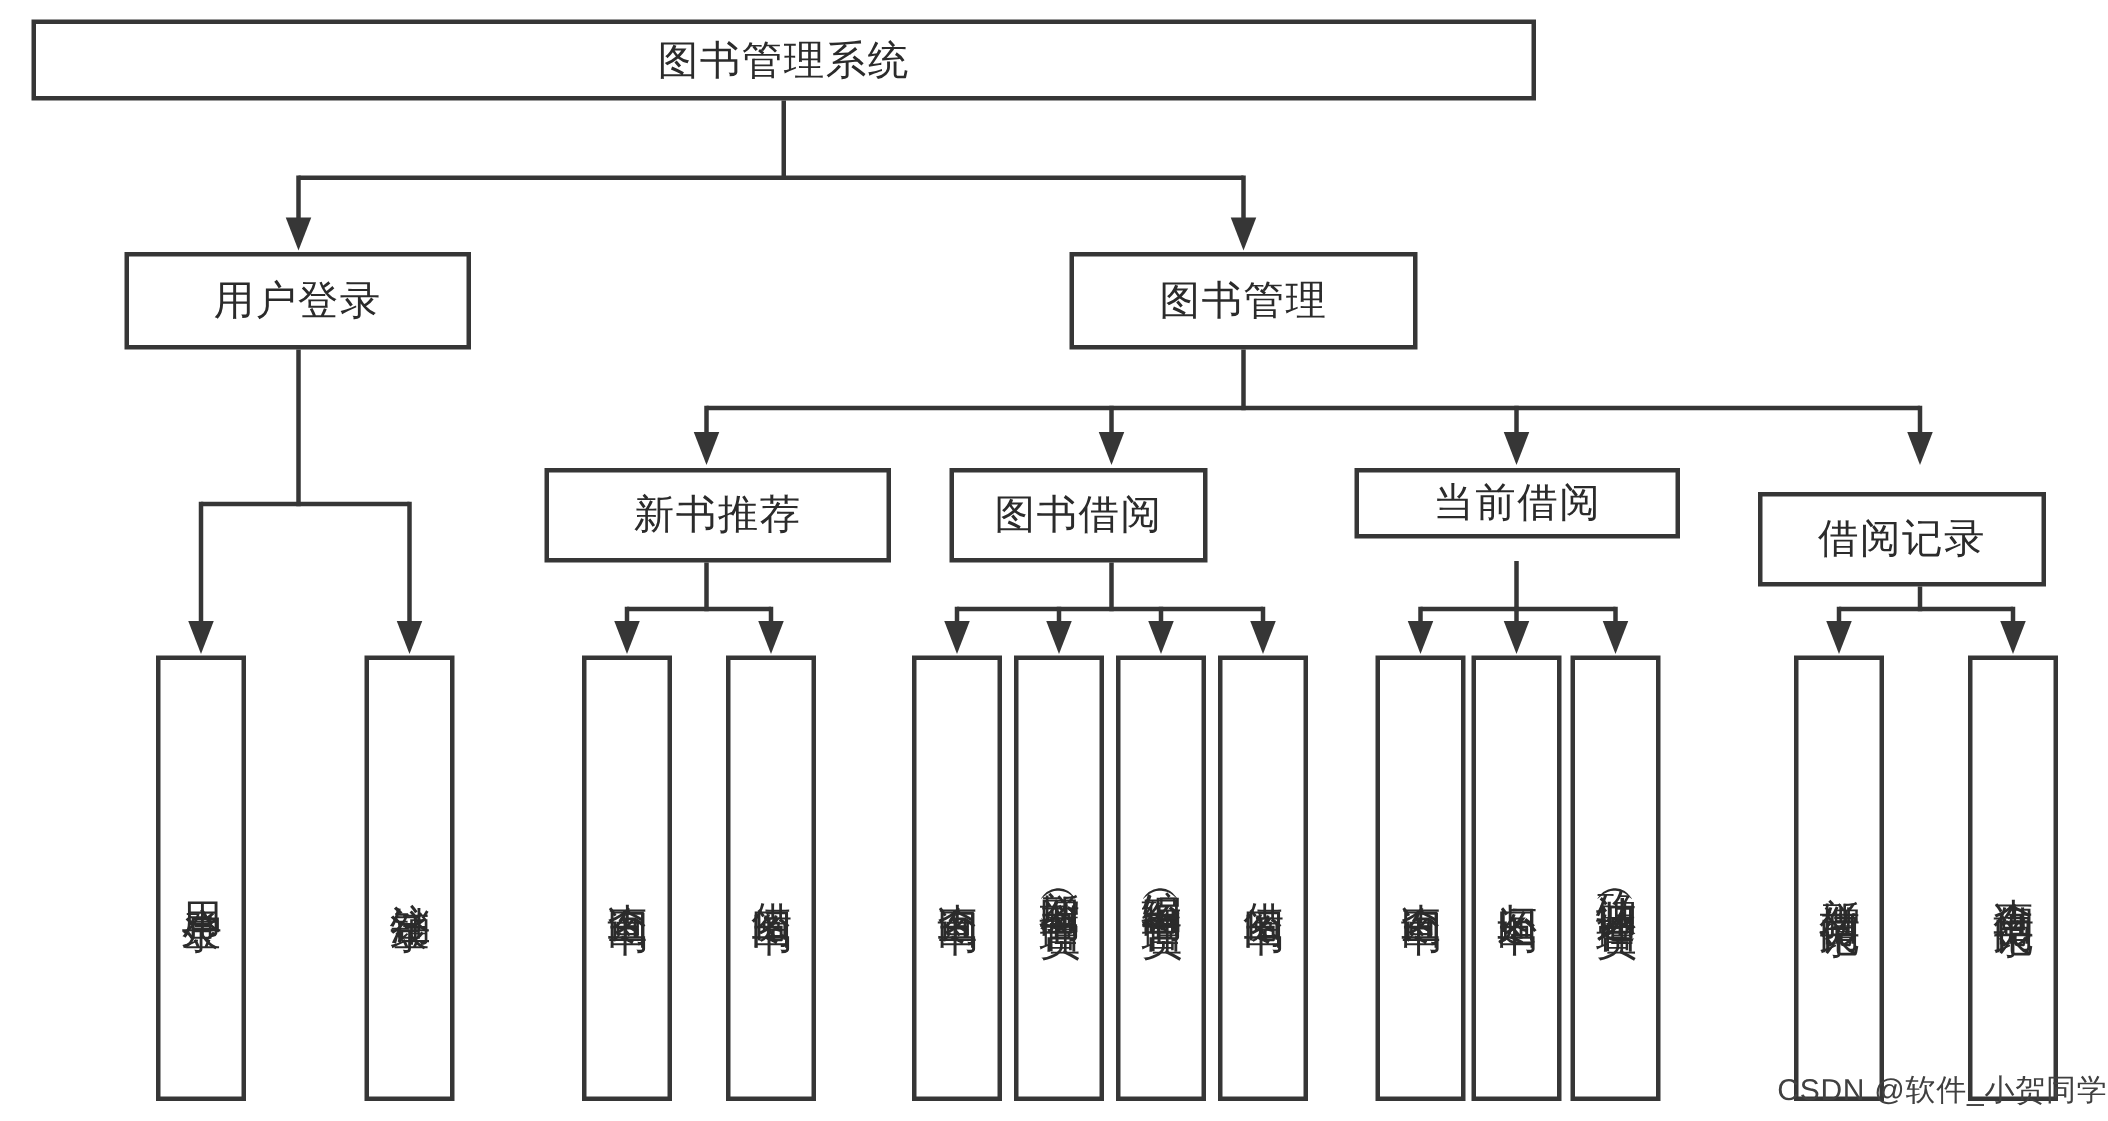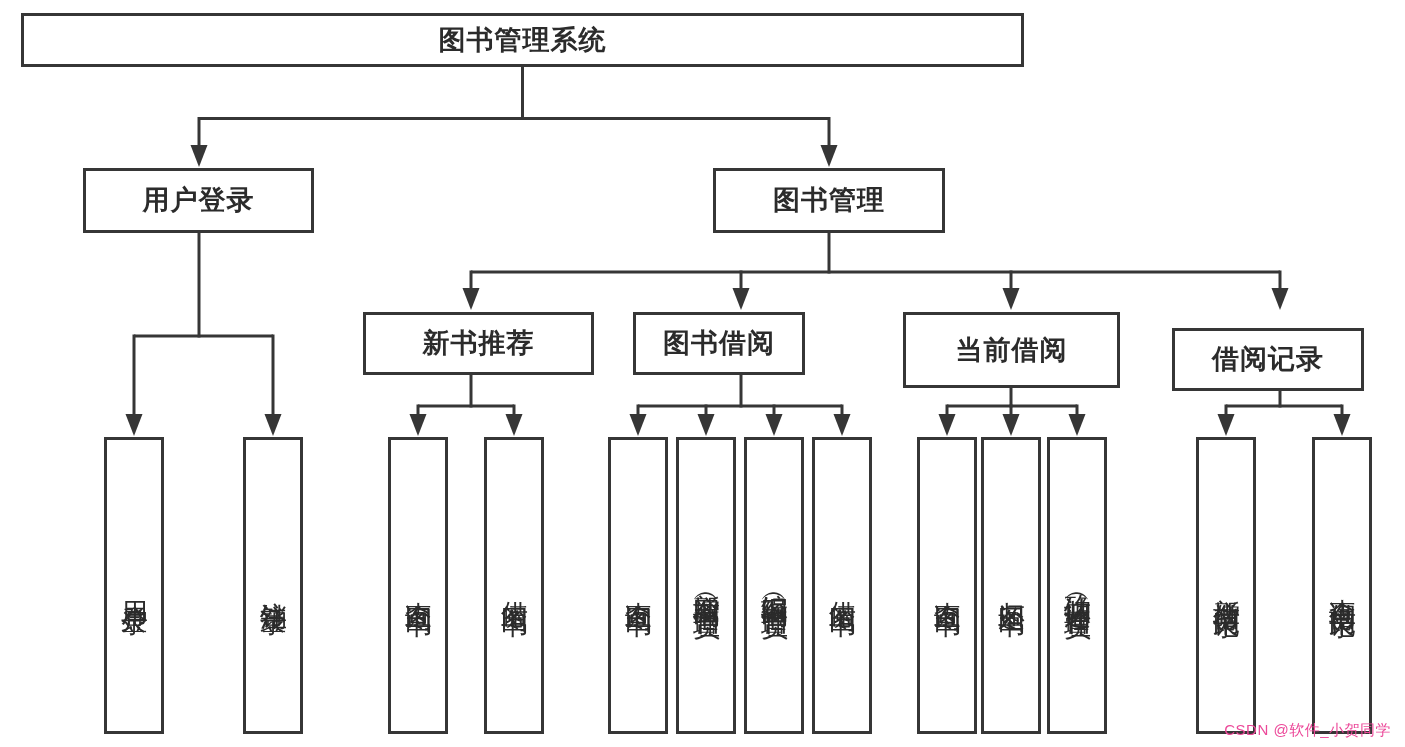--- a/index.html
+++ b/index.html
@@ -20,37 +20,36 @@
     align-items: center;
     justify-content: center;
     z-index: 1;
   }
   .node.h .lbl {
     font-size: 27px;
     color: #2b2b2b;
     letter-spacing: 1px;
     white-space: nowrap;
     line-height: 1;
-    font-weight: bold;
   }
   .node.v .lbl {
     writing-mode: vertical-rl;
     text-orientation: mixed;
     font-size: 27px;
     letter-spacing: 3px;
     color: #2b2b2b;
     line-height: 1;
     white-space: nowrap;
   }
   .wm {
     position: absolute;
-    right: 14px;
+    right: 0;
     bottom: 7px;
-    font-size: 15px;
-    color: #ec4899;
+    font-size: 20px;
+    color: #404040;
     letter-spacing: 0.5px;
     z-index: 5;
     white-space: nowrap;
   }
 </style>
 </head>
 <body>
 
 <div class="canvas">
 
@@ -119,21 +118,21 @@
   <div class="node h" style="left:713px;top:168px;width:232px;height:65px">
     <span class="lbl">图书管理</span>
   </div>
 
   <div class="node h" style="left:363px;top:312px;width:231px;height:63px">
     <span class="lbl">新书推荐</span>
   </div>
   <div class="node h" style="left:633px;top:312px;width:172px;height:63px">
     <span class="lbl">图书借阅</span>
   </div>
-  <div class="node h" style="left:903px;top:312px;width:217px;height:76px">
+  <div class="node h" style="left:903px;top:312px;width:217px;height:47px">
     <span class="lbl">当前借阅</span>
   </div>
   <div class="node h" style="left:1172px;top:328px;width:192px;height:63px">
     <span class="lbl">借阅记录</span>
   </div>
 
   <div class="node v" style="left:104px;top:437px;width:60px;height:297px">
     <span class="lbl">用户登录</span>
   </div>
   <div class="node v" style="left:243px;top:437px;width:60px;height:297px">

